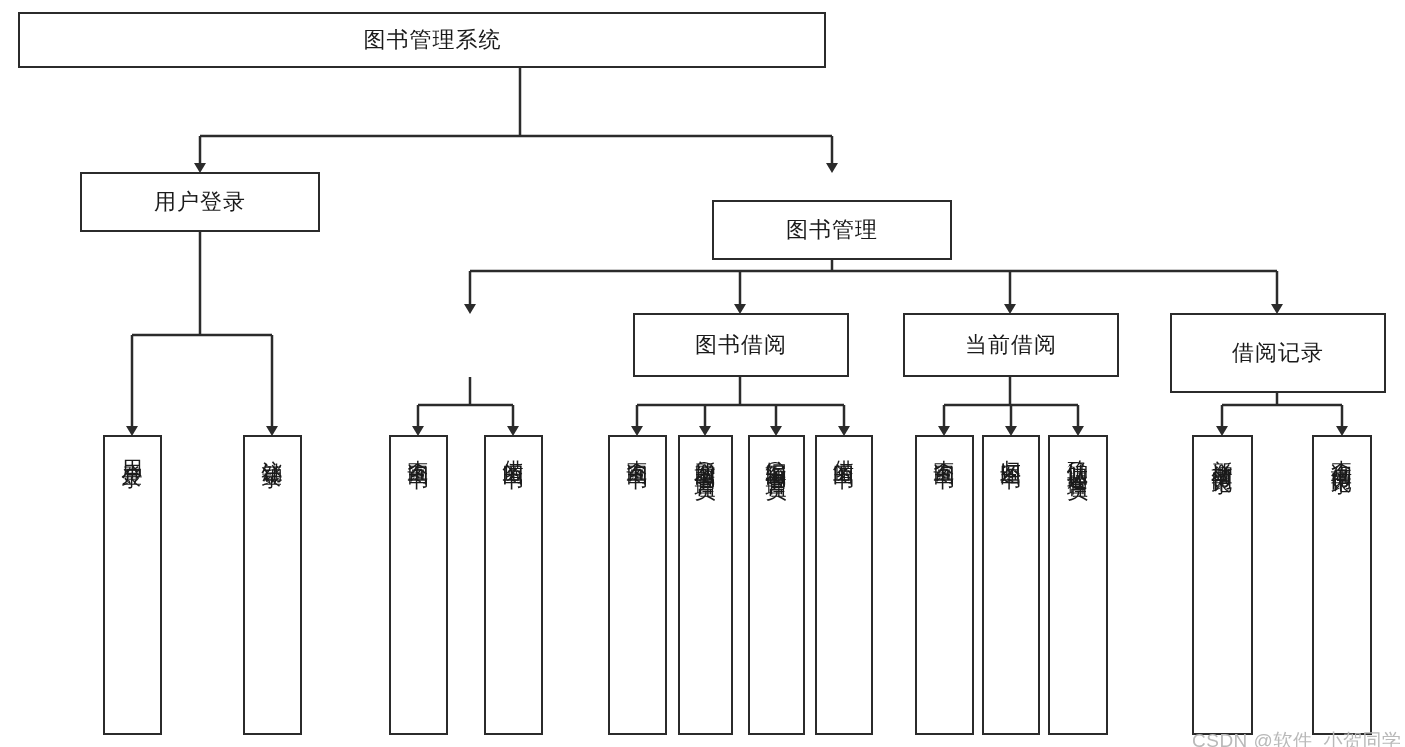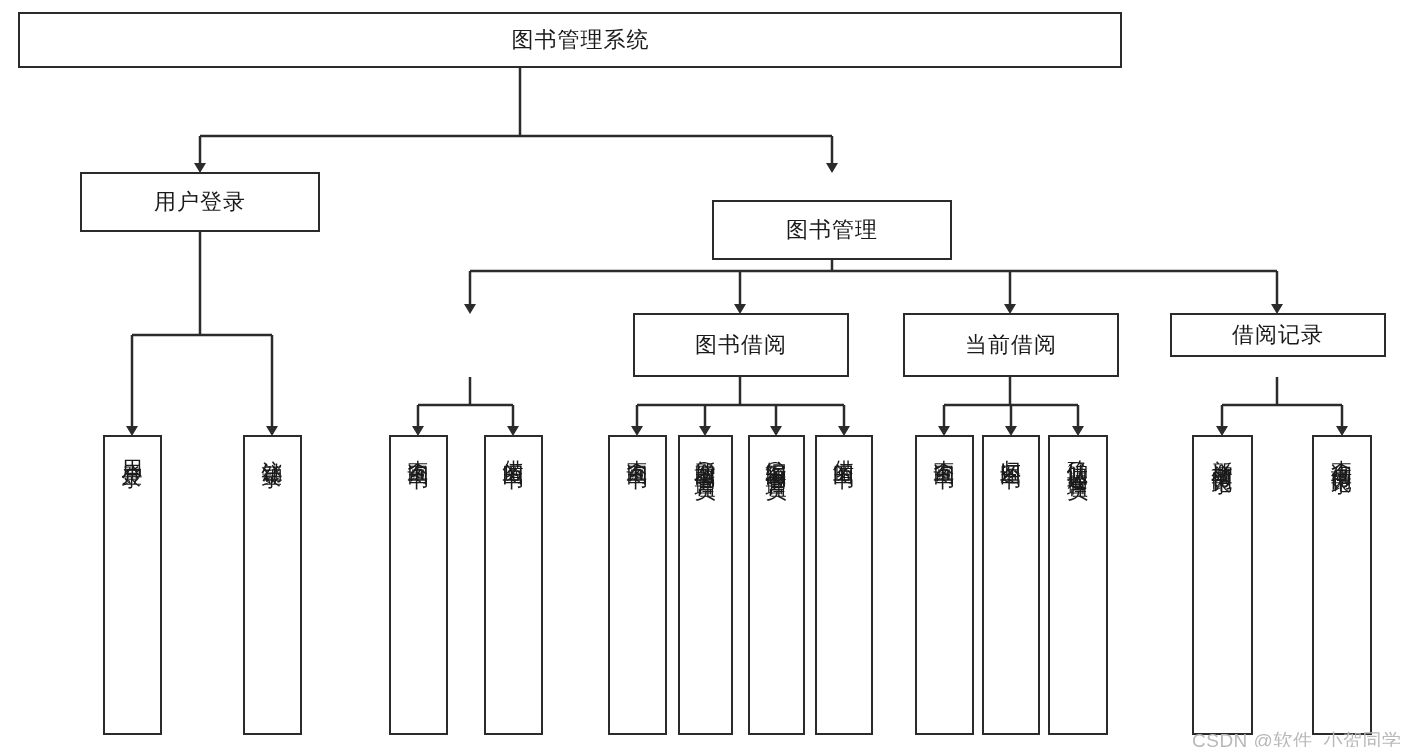--- a/index.html
+++ b/index.html
@@ -114,38 +114,38 @@
       <path d="M 1011 405 L 1011 427" marker-end="url(#arrow)"></path>
       <path d="M 1078 405 L 1078 427" marker-end="url(#arrow)"></path>
 
       <path d="M 1277 377 L 1277 405"></path>
       <path d="M 1222 405 L 1342 405"></path>
       <path d="M 1222 405 L 1222 427" marker-end="url(#arrow)"></path>
       <path d="M 1342 405 L 1342 427" marker-end="url(#arrow)"></path>
     </g>
   </svg>
 
-  <div class="node h" style="left:18px; top:12px; width:1104px; height:56px;padding-left:21px;">
+  <div class="node h" style="left:18px; top:12px; width:808px; height:56px;padding-left:21px;">
     <span class="label">图书管理系统</span>
   </div>
 
   <div class="node h" style="left:80px; top:172px; width:240px; height:60px;">
     <span class="label">用户登录</span>
   </div>
   <div class="node h" style="left:712px; top:172px; width:240px; height:60px;margin-top:28px;">
     <span class="label">图书管理</span>
   </div>
 
   <div class="node h" style="left:903px; top:313px; width:216px; height:64px;">
     <span class="label">当前借阅</span>
   </div>
   <div class="node h" style="left:633px; top:313px; width:216px; height:64px;">
     <span class="label">图书借阅</span>
   </div>
-  <div class="node h" style="left:1170px; top:313px; width:216px; height:44px;">
+  <div class="node h" style="left:1170px; top:313px; width:216px; height:80px;">
     <span class="label">借阅记录</span>
   </div>
 
   <div class="node v" style="left:103px; top:435px; width:59px; height:300px;">
     <span class="label">用户登录</span>
   </div>
   <div class="node v" style="left:243px; top:435px; width:59px; height:300px;">
     <span class="label">注销登录</span>
   </div>
 

